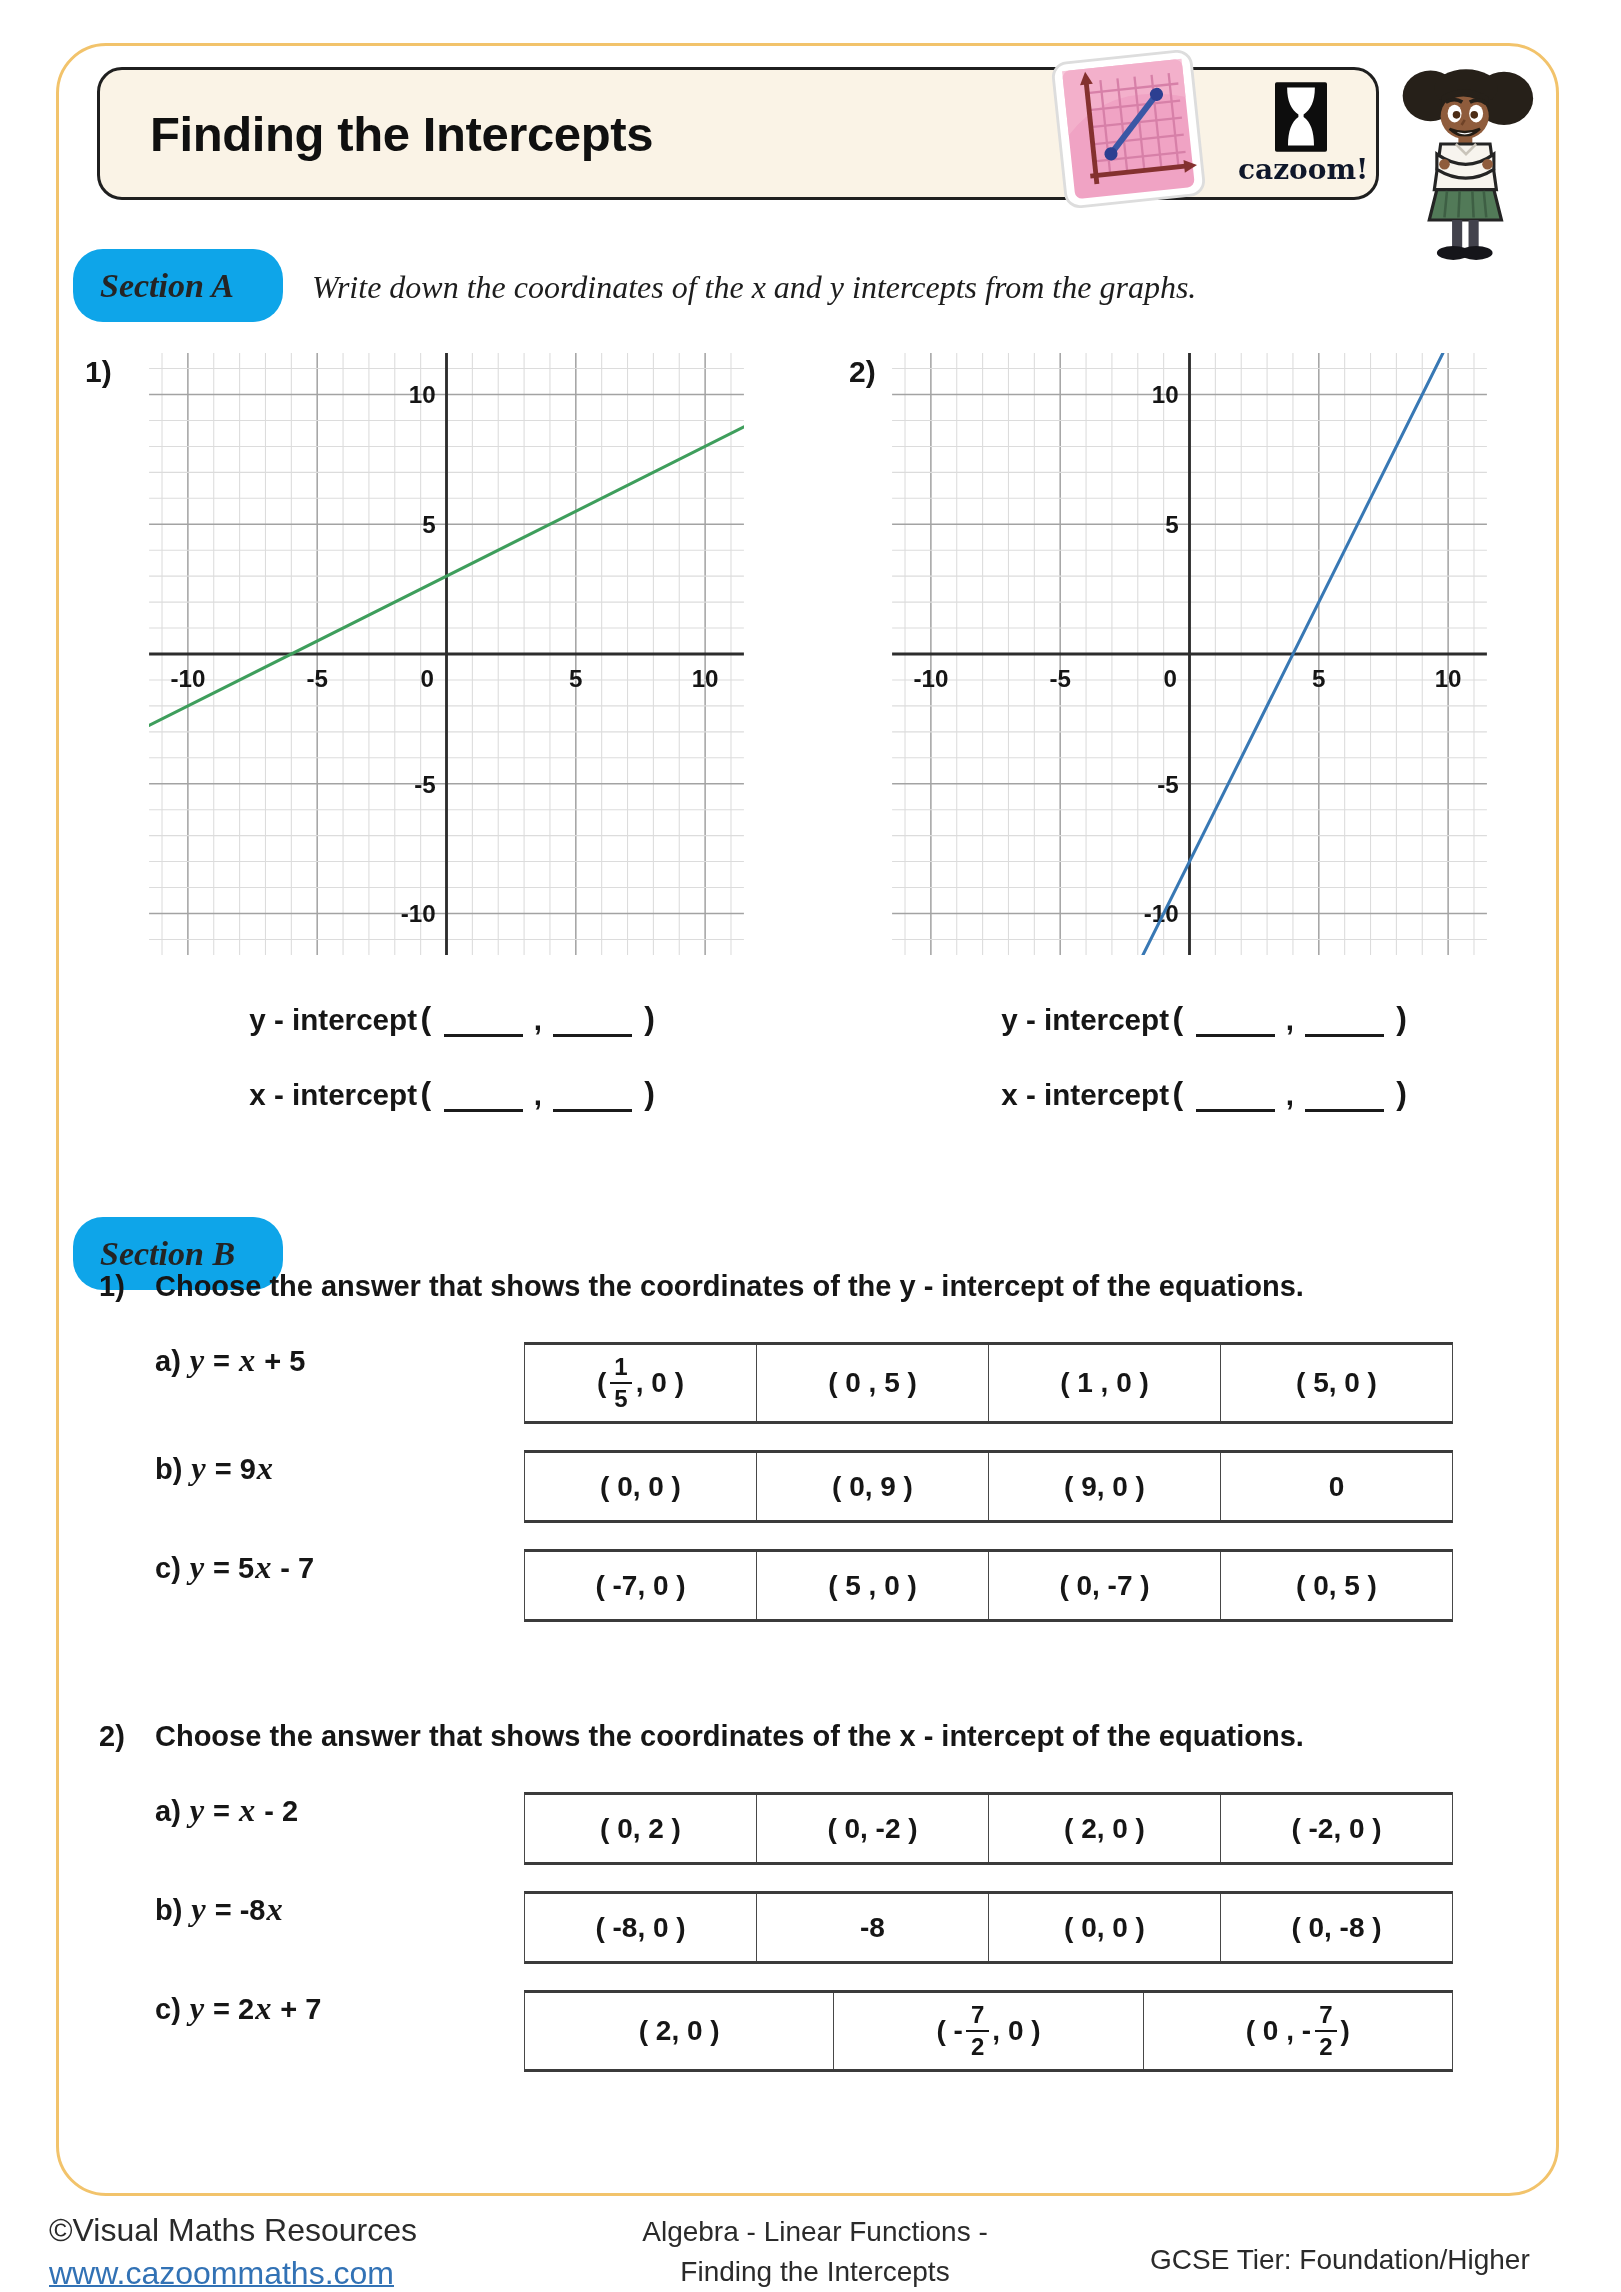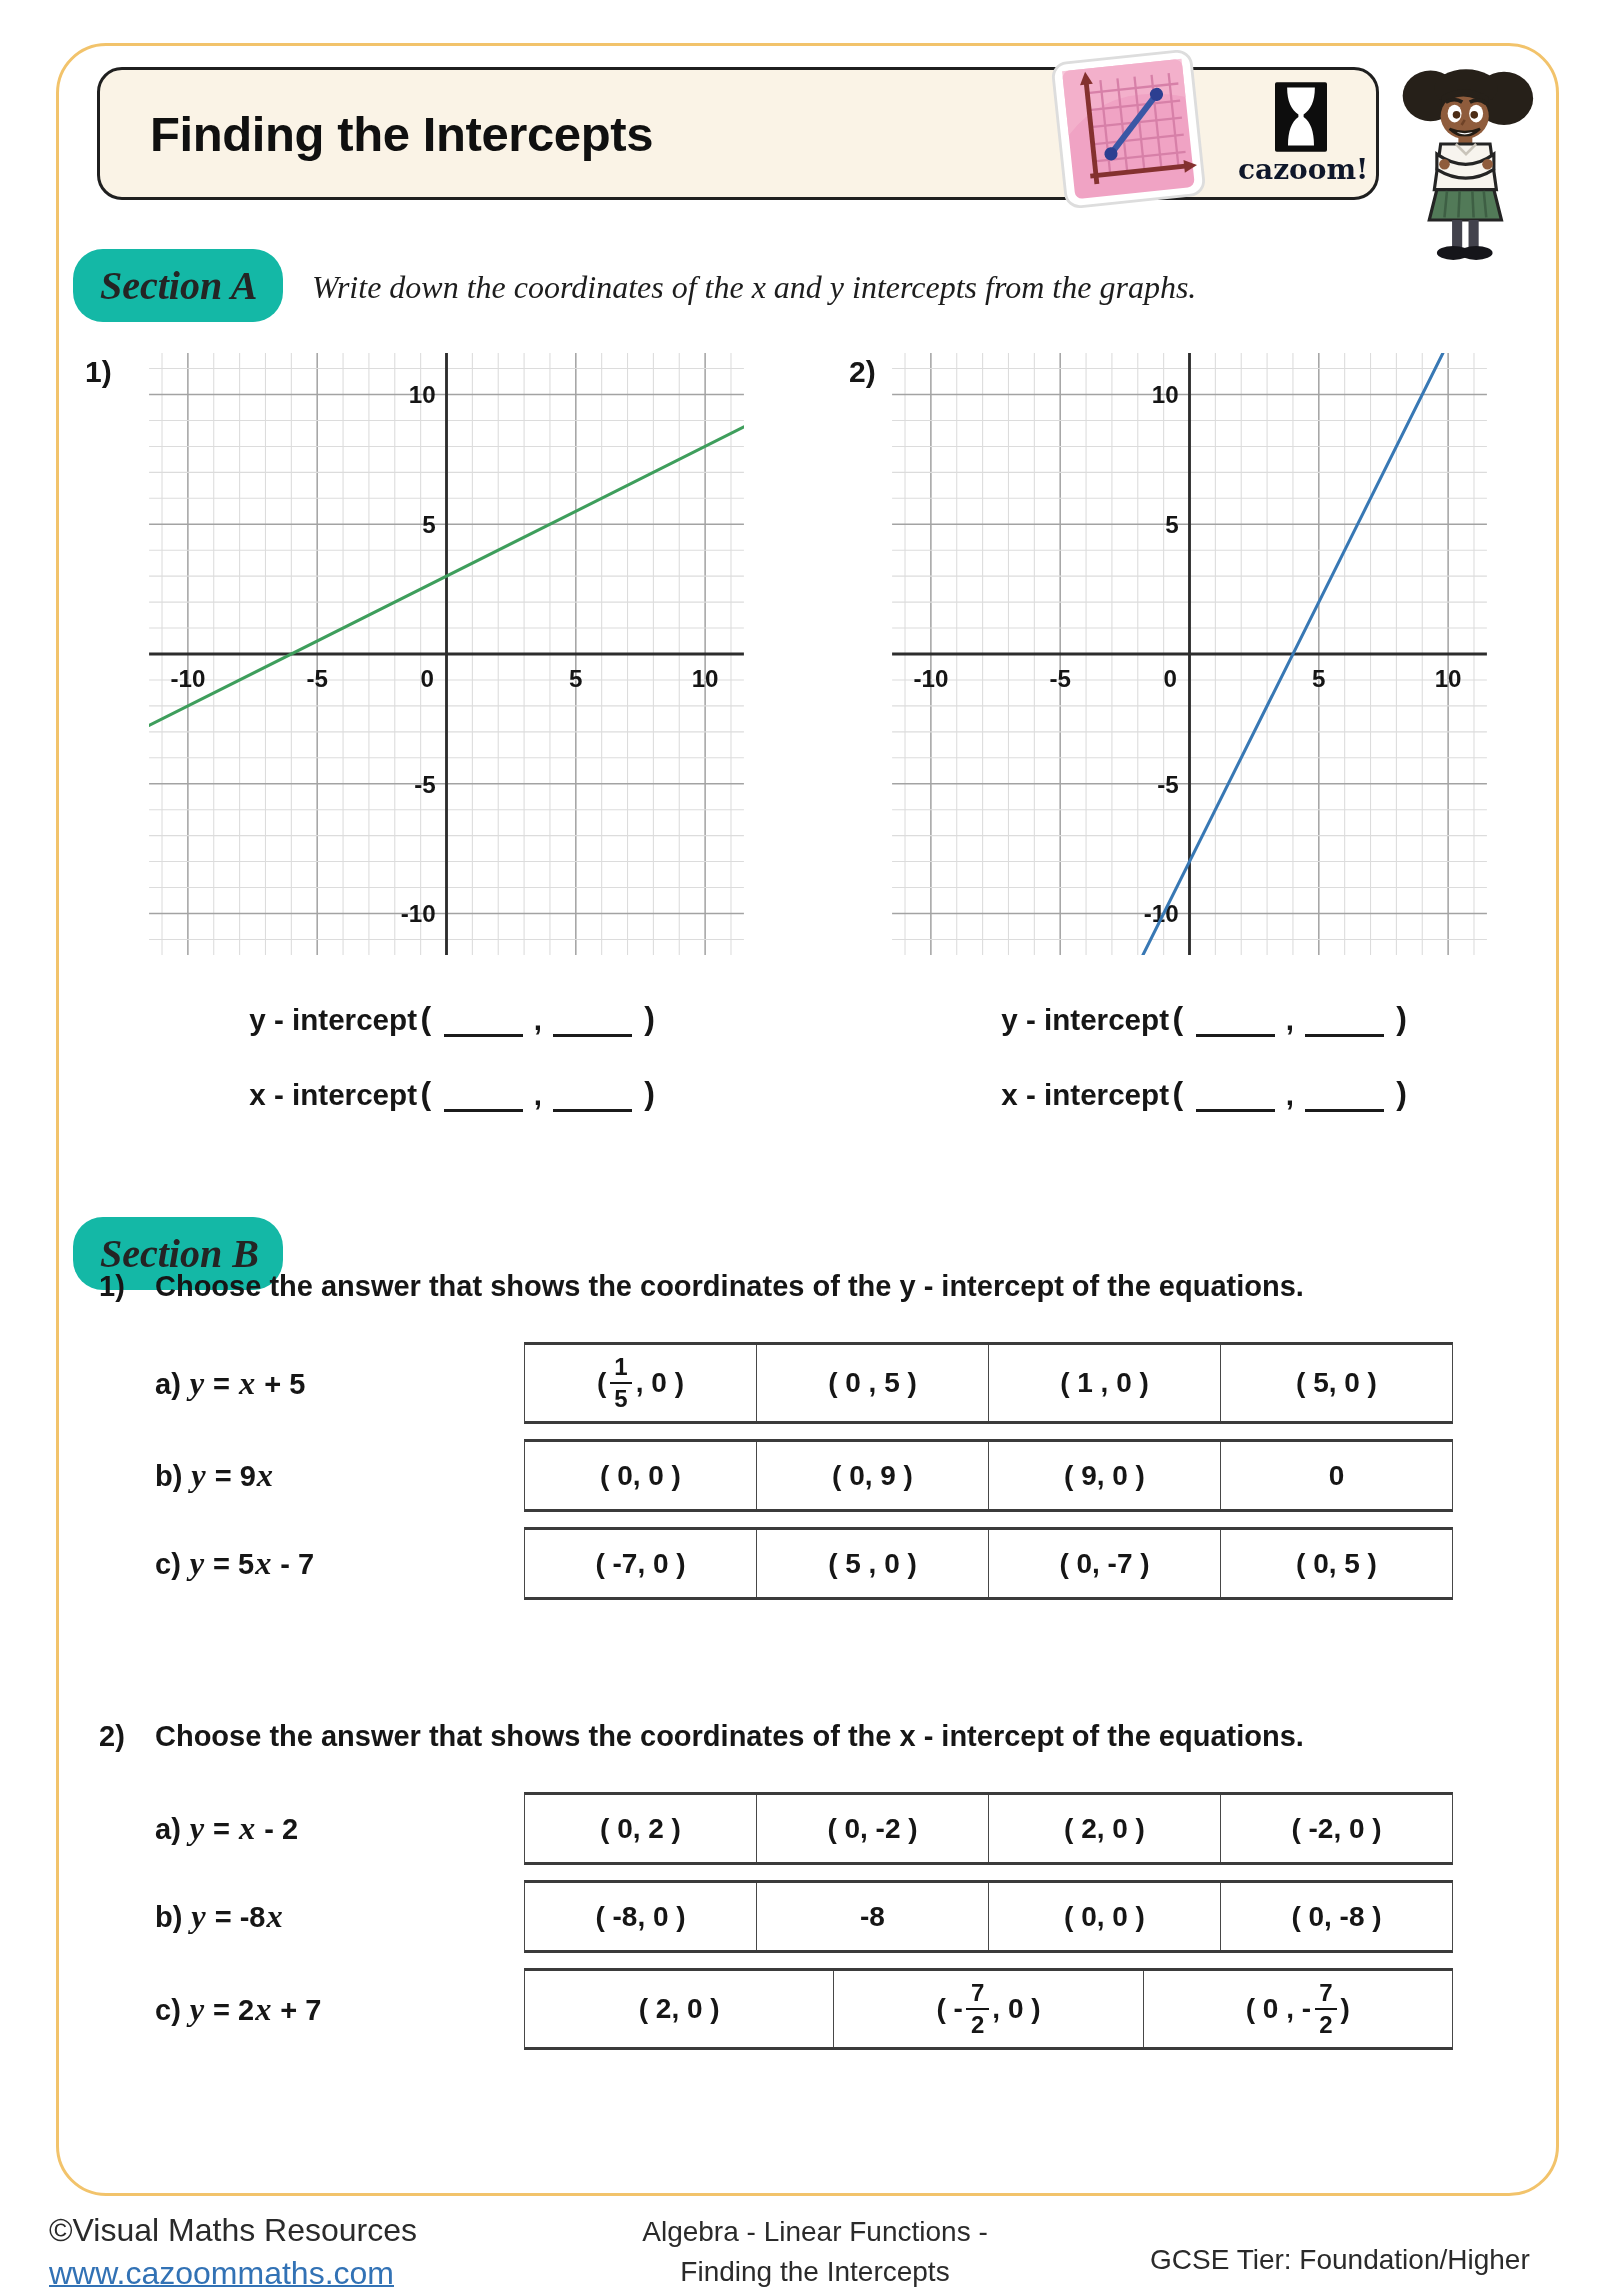--- a/index.html
+++ b/index.html
@@ -23,24 +23,24 @@
 
   .sticker { left:1057px; top:54px; width:143px; height:150px; transform:rotate(-6deg); }
 
   .logo { left:1238px; top:82px; width:125px; text-align:center; }
   .logo-icon { width:52px; height:70px; margin:0 auto; display:block; }
   .logo-text { font-family:"DejaVu Serif", serif; font-weight:700; font-size:28px; color:#0f172a; margin-top:0.9px;text-align:right; }
 
   .girl { left:1390px; top:61px; width:152px; height:204px; }
 
   
-  .pill { width:210px; height:73px; background:#14b8a6; border-radius:30px;
+  .pill { width:210px; height:73px; background:#0ea5e9; border-radius:30px;
     display:flex; align-items:center; padding-left:27px;
     font-family:"Liberation Serif", serif; font-style:italic; font-weight:700;
-    font-size:40px; color:#242424; }
+    font-size:34px; color:#242424; }
   #pillA { left:73px; top:249px; }
   #pillB { left:73px; top:1217px; }
 
   .instruction { left:312px; top:269px; font-family:"Liberation Serif", serif;
     font-style:italic; font-size:32px; color:#1d1d1d; }
 
   
   .gnum { font-size:30px; font-weight:700; }
   #gnum1 { left:85px;  top:355px; }
   #gnum2 { left:849px; top:355px; }
@@ -60,21 +60,21 @@
   .blank { display:inline-block; width:79px; height:34px; margin:0 9px;
     border-bottom:3.6px solid #1b1b1b; }
 
   
   .qblock { left:99px; width:1354px; }
   #q0 { top:1268px; }
   #q1 { top:1718px; }
   .prompt { display:flex; font-size:29px; font-weight:700; line-height:36px; }
   .qnum { width:56px; }
   .rows { margin-top:38px; margin-left:56px; }
-  .qrow { display:flex; align-items:center; height:73px; margin-bottom:15px;gap:36px; }
+  .qrow { display:flex; height:73px; margin-bottom:26px;gap:36px; }
   .qrow.tall { height:82px; }
   .eq-label { width:333px; font-size:29px; font-weight:700; }
   em.v { font-family:"Liberation Serif", serif; font-style:italic; font-weight:700;
     font-size:1.12em; margin:0 0.9px; }
   .opt-table { flex:1; align-self:stretch; display:flex; background:#fff;
     border:1.8px solid #474747; border-top:3.6px solid #3b3b3b; border-bottom:3.6px solid #3b3b3b; }
   .opt-cell { flex:1; display:flex; align-items:center; justify-content:center;
     font-size:28px; font-weight:700; border-left:1.8px solid #474747; cursor:default; }
   .opt-cell:first-child { border-left:none; }
   .frac { display:inline-flex; flex-direction:column; align-items:center;

